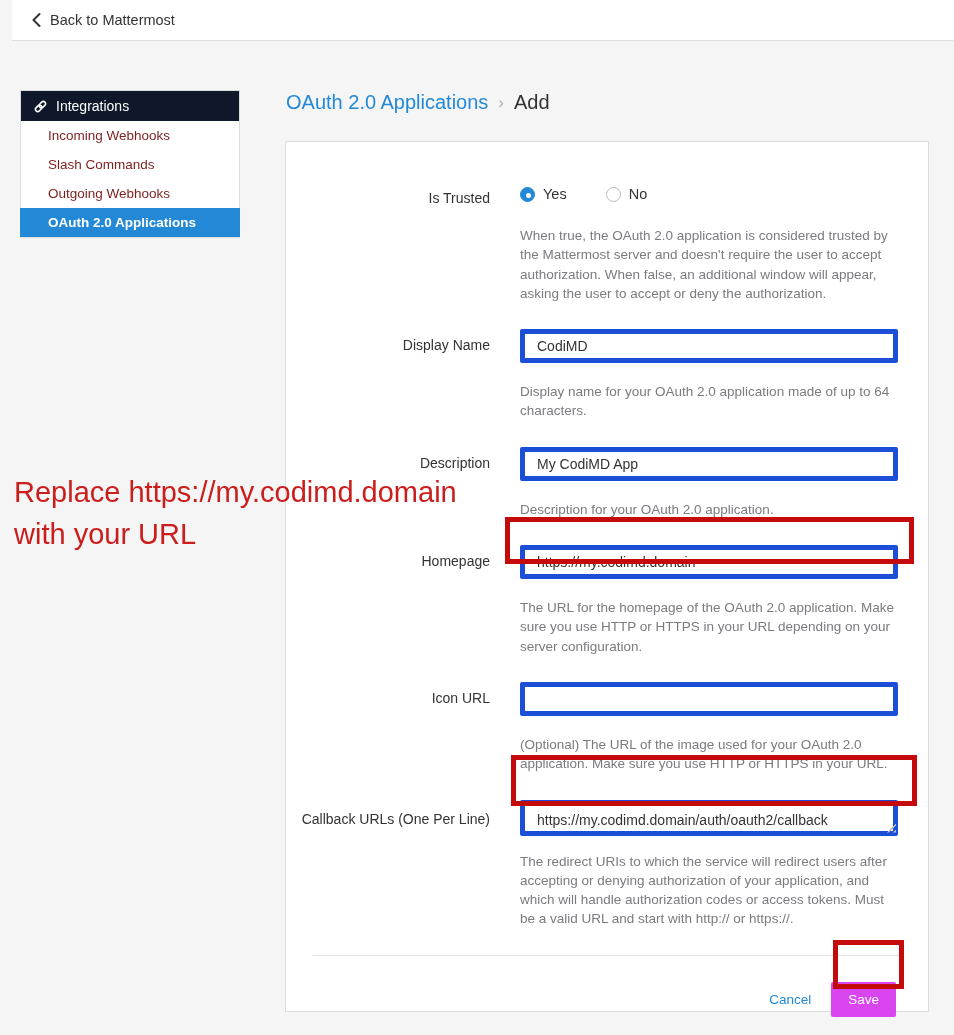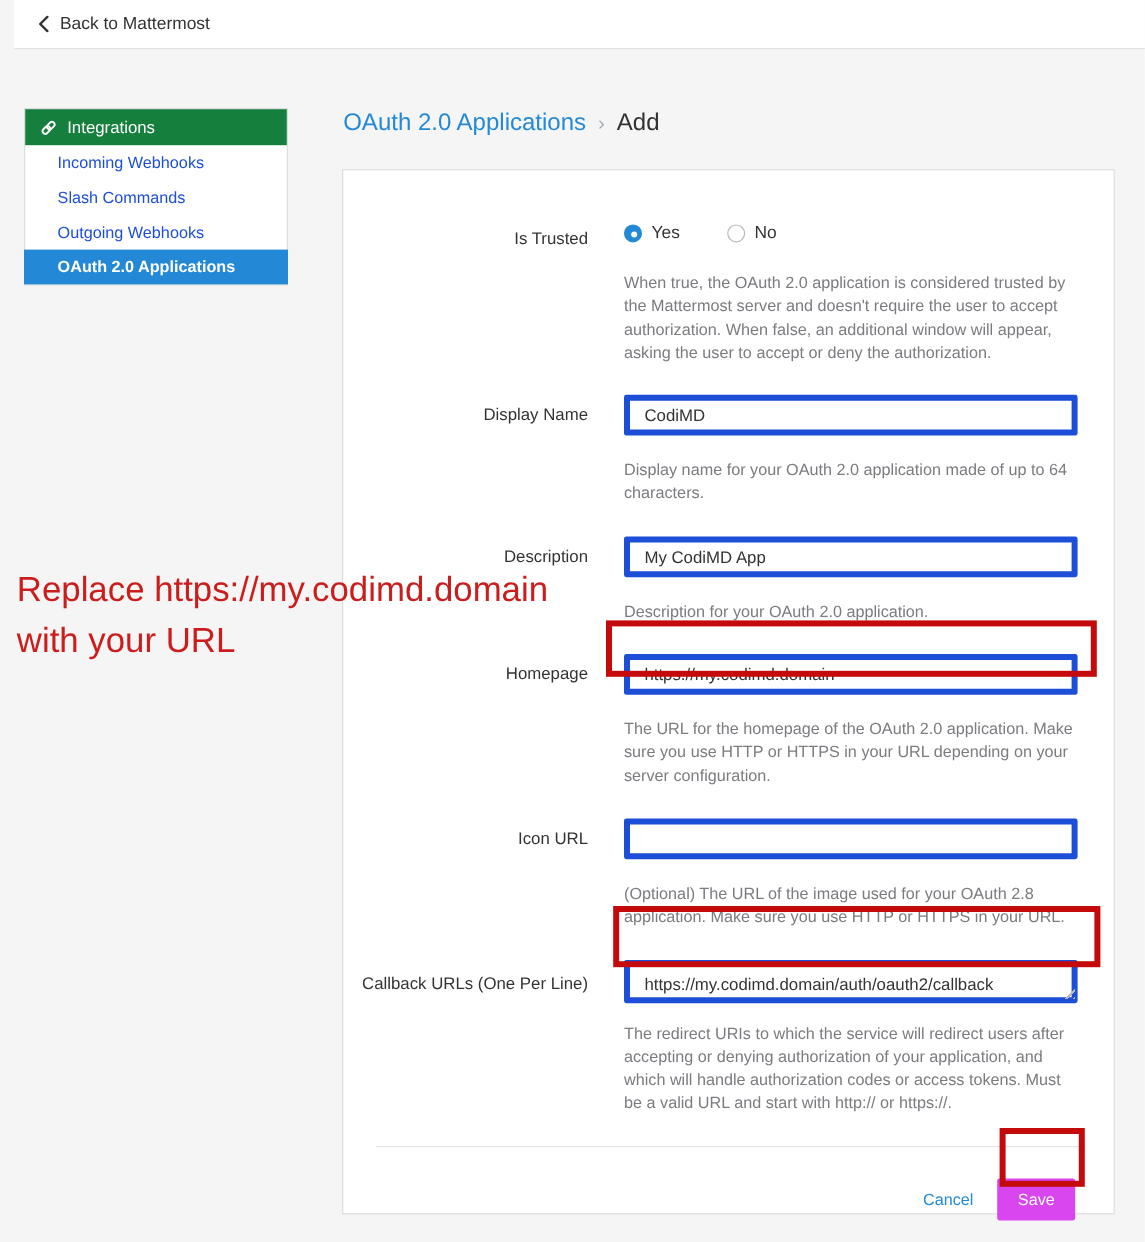--- a/index.html
+++ b/index.html
@@ -17,25 +17,25 @@
     background:#fff; border-bottom:1px solid #e0e0e0;
     display:flex; align-items:center; padding-left:20px;
   }
   .back-link { display:flex; align-items:center; gap:9px; color:#333; font-size:14.5px; cursor:pointer; text-decoration:none; }
   
   .sidebar {
     position:absolute; left:20px; top:90px; width:220px;
     background:#fff; border:1px solid #ddd;
   }
   .sidebar-header {
-    background:#15803d; color:#fff; font-size:14px;
+    background:#0f172a; color:#fff; font-size:14px;
     padding:7px 10px 7px 13px; display:flex; align-items:center; gap:9px;
   }
   .sidebar-item {
-    color:#1d4ed8; font-size:13.5px; padding:7px 10px 7px 27px;
+    color:#7f1d1d; font-size:13.5px; padding:7px 10px 7px 27px;
     cursor:pointer; text-decoration:none; display:block;
   }
   .sidebar-item.active {
     background:#2389d7; color:#fff; font-weight:bold;
     margin:0 -1px; padding-left:28px;
   }
   
   .breadcrumb {
     position:absolute; left:286px; top:91px; font-size:20px;
     display:flex; align-items:center; gap:10px;
@@ -177,21 +177,21 @@
     <div class="form-col">
       <input class="text-input" type="text" value="https://my.codimd.domain" style="">
       <div class="help-text">The URL for the homepage of the OAuth 2.0 application. Make sure you use HTTP or HTTPS in your URL depending on your server configuration.</div>
     </div>
   </div>
 
   <div class="form-group">
     <div class="form-label">Icon URL</div>
     <div class="form-col">
       <input class="text-input" type="text" value="" style="">
-      <div class="help-text">(Optional) The URL of the image used for your OAuth 2.8 application. Make sure you use HTTP or HTTPS in your URL.</div>
+      <div class="help-text">(Optional) The URL of the image used for your OAuth 2.0 application. Make sure you use HTTP or HTTPS in your URL.</div>
     </div>
   </div>
 
   <div class="form-group">
     <div class="form-label" style="padding-top:10px;">Callback URLs (One Per Line)</div>
     <div class="form-col">
       <div class="textarea-wrap">
         <textarea class="text-input" style="">https://my.codimd.domain/auth/oauth2/callback</textarea>
         <span class="resize-grip"></span>
       </div>

